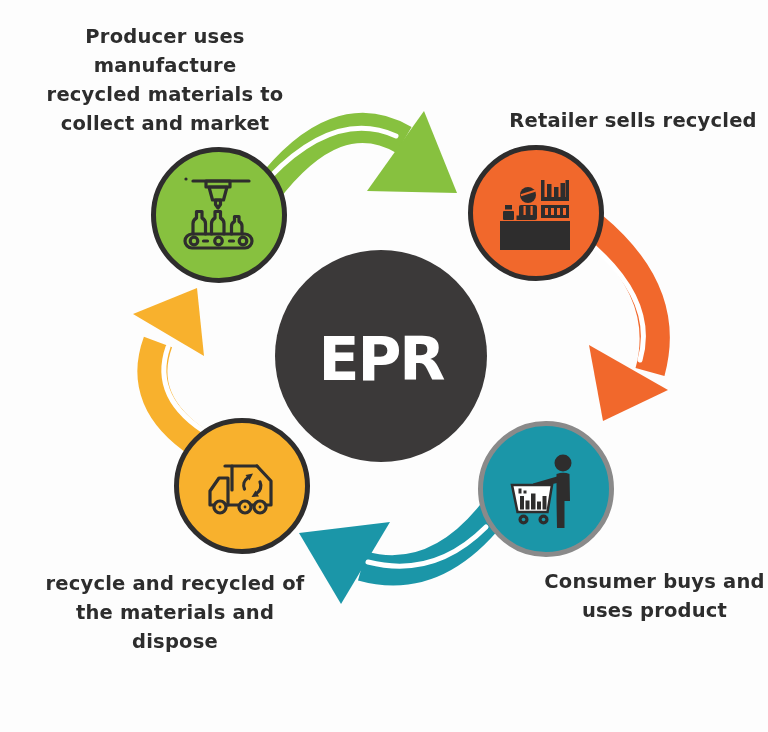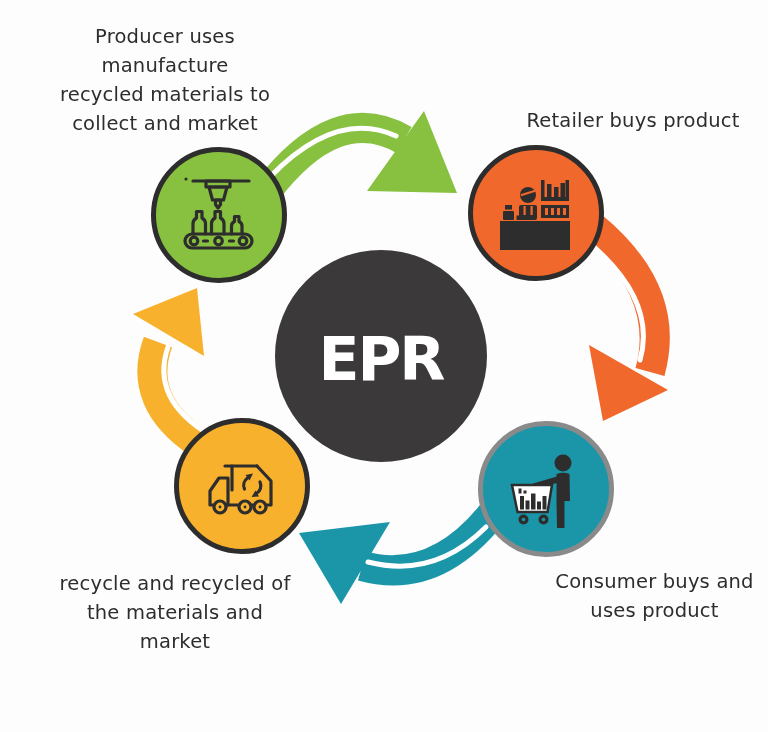--- a/index.html
+++ b/index.html
@@ -8,21 +8,21 @@
     background:#FDFDFD;
     font-family:"DejaVu Sans",sans-serif;
     overflow:hidden;
   }
   .stage{position:relative;width:768px;height:732px;}
   .arrows{position:absolute;left:0;top:0;z-index:1;}
   .node{position:absolute;z-index:2;display:block;}
   .label{
     position:absolute;z-index:3;
     color:#2D2D2D;font-size:19.5px;line-height:29px;
-    text-align:center;letter-spacing:0.2px;
+    text-align:center;letter-spacing:0.2px;font-weight:bold;
   }
 </style>
 </head>
 <body>
 
 <div class="stage">
 
   <svg class="arrows" width="768" height="732" viewBox="0 0 768 732">
 
     <g>
@@ -145,27 +145,27 @@
   </svg>
 
   <div class="label" style="left:25px;top:22px;width:280px">
     <div>Producer uses</div>
     <div>manufacture</div>
     <div>recycled materials to</div>
     <div>collect and market</div>
   </div>
 
   <div class="label" style="left:508px;top:106px;width:250px">
-    <div>Retailer buys product</div>
+    <div>Retailer sells recycled</div>
   </div>
 
   <div class="label" style="left:527px;top:567px;width:255px">
     <div>Consumer buys and</div>
     <div>uses product</div>
   </div>
 
   <div class="label" style="left:15px;top:569px;width:320px">
     <div>recycle and recycled of</div>
     <div>the materials and</div>
-    <div>market</div>
+    <div>dispose</div>
   </div>
 
 </div>
 
 </body></html>

